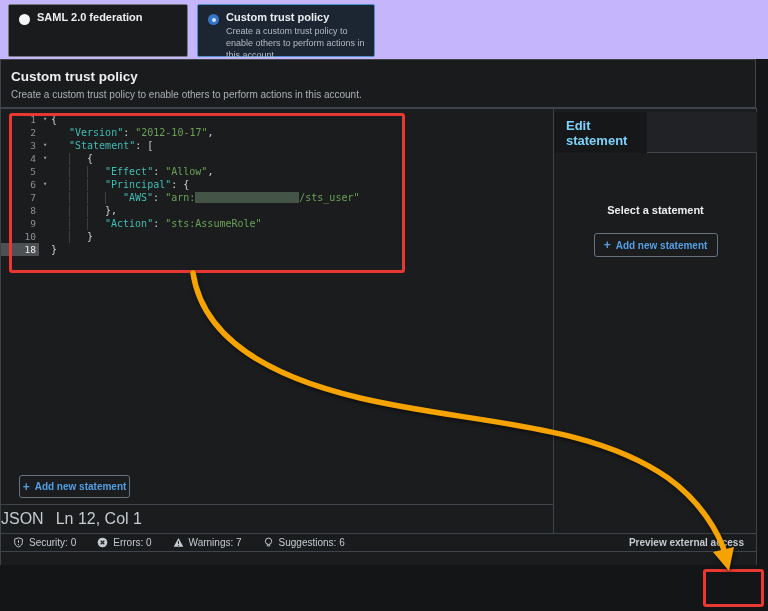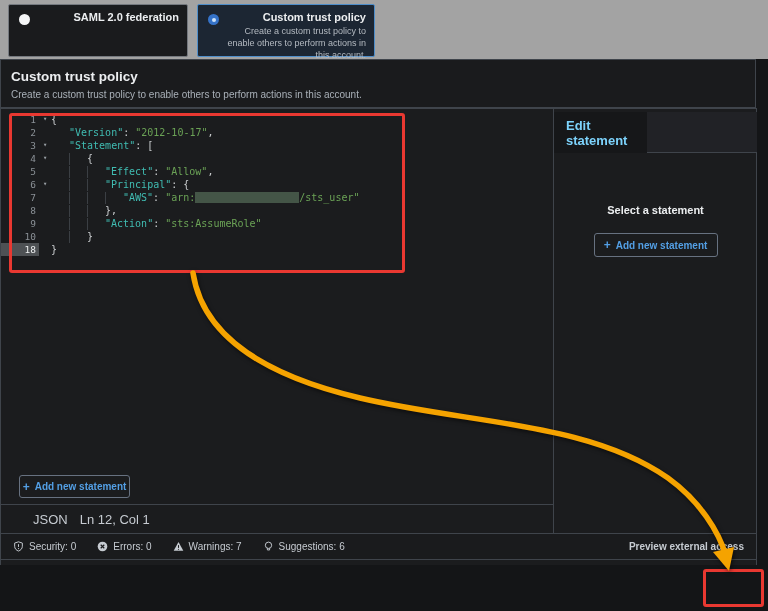--- a/index.html
+++ b/index.html
@@ -2,21 +2,21 @@
 <html><head>
 <meta charset="utf-8">
 <style>
   * { margin:0; padding:0; box-sizing:border-box; }
   html,body { width:768px; height:611px; }
   body {
     position:relative; background:#141517; overflow:hidden;
     font-family:"Liberation Sans", sans-serif; color:#e9ebed;
   }
   
-  .top-section { position:absolute; left:0; top:0; width:768px; height:59px; background:#a3a3a3;text-align:right; }
+  .top-section { position:absolute; left:0; top:0; width:768px; height:59px; background:#c4b5fd; }
   .tile { position:absolute; top:4px; height:53px; border-radius:2px; padding:6px 8px 6px 28px; cursor:pointer; }
   .tile-saml { left:8px; width:180px; border:1px solid #75797f; background:#1a1b1d; }
   .tile-custom { left:197px; width:178px; border:1px solid #4e8ecb; background:#1c2633; }
   .radio { position:absolute; left:10px; top:9px; width:11px; height:11px; border-radius:50%; }
   .radio-off { background:#f5f6f7; }
   .radio-on { background:#3573c9; display:flex; align-items:center; justify-content:center; }
   .radio-on::after { content:""; width:4px; height:4px; border-radius:50%; background:#cfe4fa; }
   .tile-title { font-size:11px; font-weight:bold; color:#eceef0; margin-bottom:3px; }
   .tile-desc { font-size:9px; color:#b4bac1; line-height:1.32; }
   
@@ -40,34 +40,34 @@
   .tok-redact { display:inline-block; width:104px; height:11px; background:#445547; vertical-align:-2px; }
   
   .btn-secondary { display:flex; align-items:center; justify-content:center; gap:5px;
     border:1px solid #677180; border-radius:3px; background:transparent;
     color:#539fe5; font-size:10px; font-weight:bold; cursor:pointer; font-family:inherit; }
   .plus { font-size:12px; font-weight:bold; line-height:1; }
   .add-btn-left { position:absolute; left:18px; top:366px; width:111px; height:23px; }
   
   .editor-status { position:absolute; left:0; top:395px; width:552px; height:29px;
     border-top:1px solid #3f444b; display:flex; align-items:center; gap:12px;
-    padding-left:32px; font-size:13px; color:#c6cbd1; }
+    font-size:16px; color:#c6cbd1; }
   .divider-v { position:absolute; left:552px; top:0; width:1px; height:424px; background:#3f444b; }
   
   .right-panel { position:absolute; left:553px; top:0; width:203px; height:424px; }
   .panel-tab { position:absolute; left:0; top:3px; width:93px; height:41px; background:#161719;
     display:flex; align-items:center; padding-left:12px; font-size:13px; font-weight:bold; color:#7dd3fc; }
   .panel-tabbar-rest { position:absolute; left:93px; right:0; top:3px; height:41px;
     background:#212226; border-bottom:1px solid #3f444b; }
   .empty-state { position:absolute; left:0; top:95px; width:100%; text-align:center; padding:0 10px; }
   .empty-title { font-size:11px; font-weight:bold; color:#eceef0; margin-bottom:17px; }
   .empty-desc { font-size:10.5px; color:#c0c6cc; line-height:1.4; margin-bottom:11px; }
   .add-btn-right { width:124px; height:24px; margin:0 auto; }
   
-  .security-bar { position:absolute; left:0; top:424px; width:755px; height:27px; background:#1a1b1d;
+  .security-bar { position:absolute; left:0; top:424px; width:755px; height:19px; background:#1a1b1d;
     border-top:1px solid #3f444b; border-bottom:1px solid #3f444b;
     display:flex; align-items:center; padding:0 12px; gap:21px; font-size:10px; color:#c6cbd1; }
   .vitem { display:flex; align-items:center; gap:5px; }
   .vspacer { flex:1; }
   .preview-link { font-weight:bold; color:#c6cbd1; cursor:pointer; }
   .vicon { width:11px; height:11px; flex:none; }
   
   .footer { position:absolute; left:0; top:565px; width:768px; height:46px; background:#141517; }
   
   .annot-rect { position:absolute; border:3px solid #e93831; border-radius:3px; pointer-events:none; }

